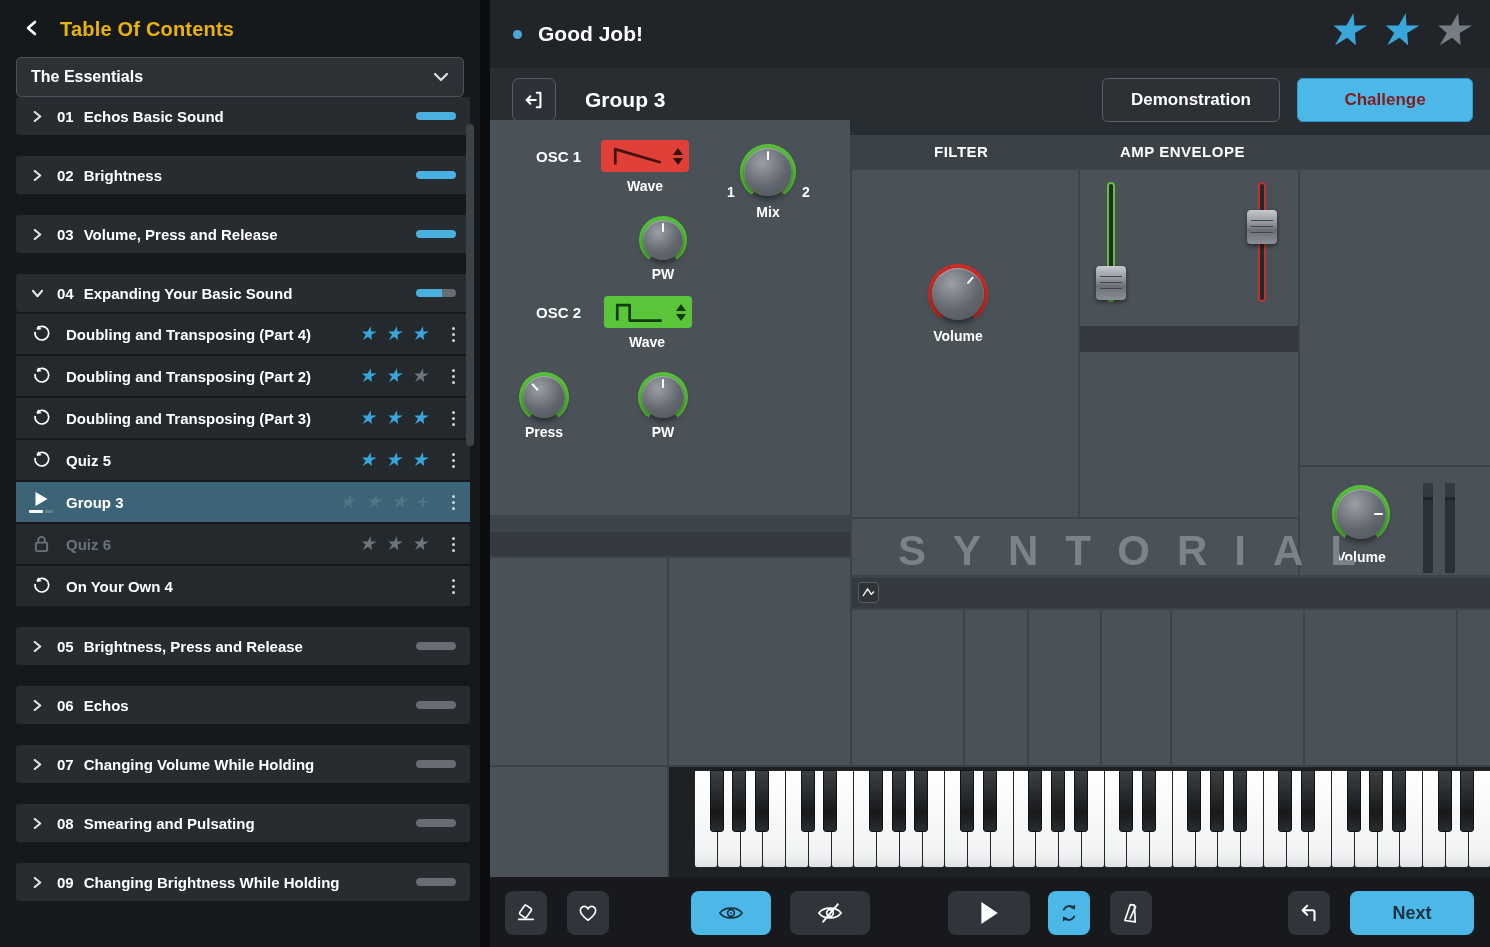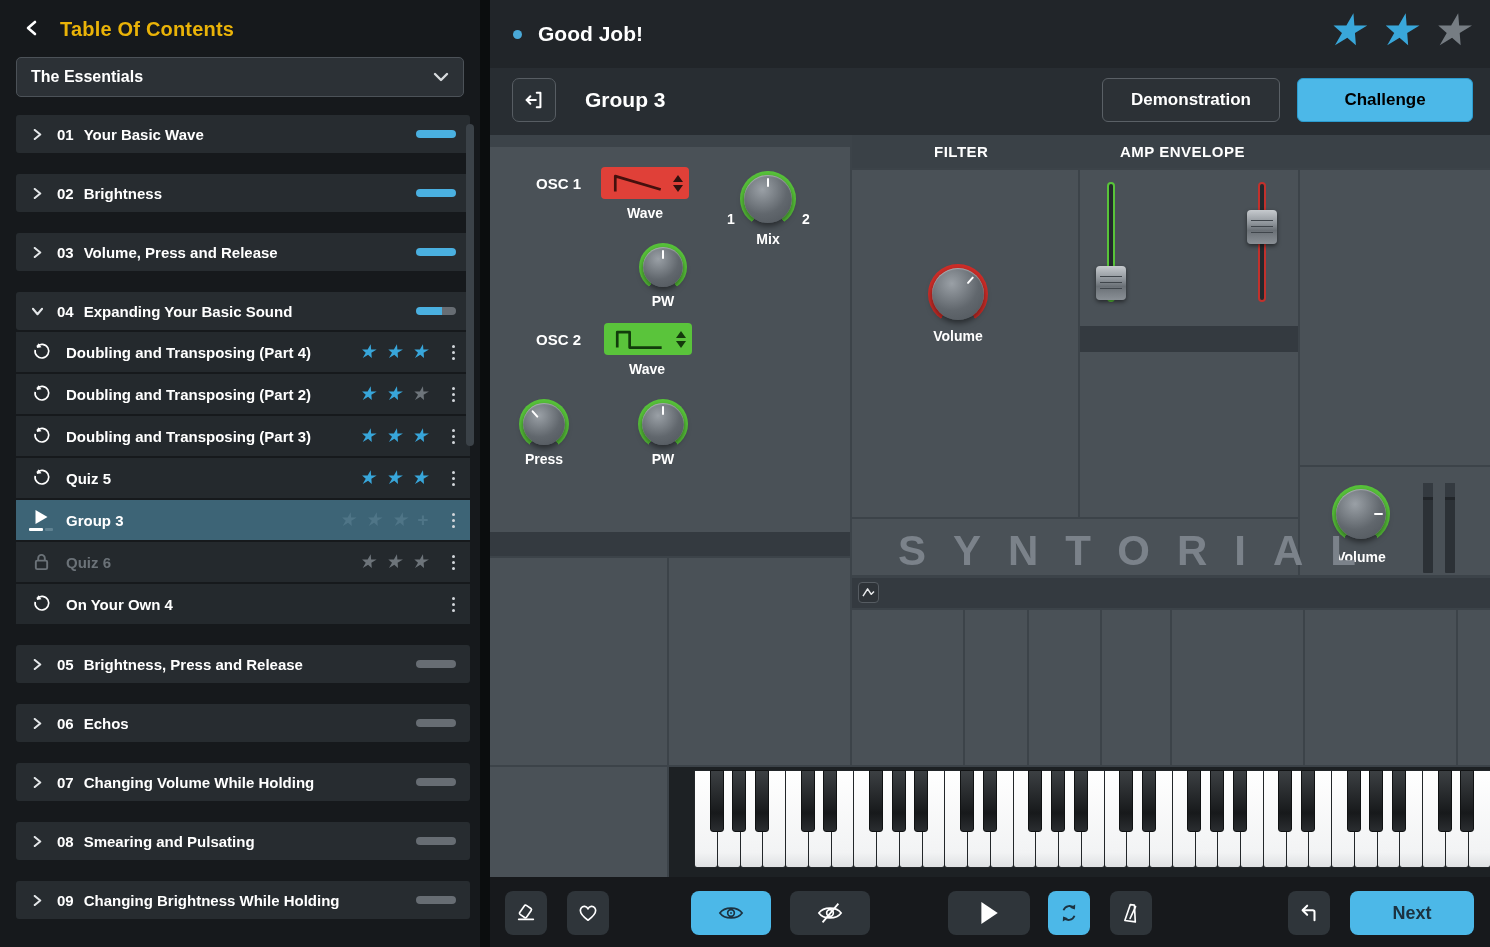--- a/index.html
+++ b/index.html
@@ -7,21 +7,21 @@
   #screen{position:relative;width:1490px;height:947px;overflow:hidden;background:#141719;}
 
   
   #sidebar{position:absolute;left:0;top:0;width:480px;height:947px;background:#16191c;}
   .sb-head{display:flex;align-items:center;gap:20px;padding:18px 0 12px 24px;}
   .sb-head .chev{width:16px;height:16px;}
   .sb-title{color:#eab308;font-size:20px;font-weight:bold;letter-spacing:.2px;}
   .dropdown{margin:4px 16px 0 16px;height:40px;background:#2c3136;border:1px solid #4c5258;border-radius:5px;
     display:flex;align-items:center;justify-content:space-between;padding:0 14px;}
   .dropdown span{color:#fff;font-size:16px;font-weight:bold;}
-  .sb-list{margin-top:18px;}
+  .sb-list{margin-top:0;}
   .sec-row{margin:0 10px 21px 16px;height:38px;background:#272c30;border-radius:3px;
     display:flex;align-items:center;padding:0 14px 0 16px;color:#fff;}
   .sec-row .chev{width:11px;height:11px;margin-right:14px;flex:0 0 auto;}
   .sec-num{font-weight:bold;font-size:15px;margin-right:10px;}
   .sec-title{font-weight:bold;font-size:15px;flex:1;white-space:nowrap;overflow:hidden;}
   .pill{width:40px;height:8px;border-radius:4px;background:#676d73;flex:0 0 auto;}
   .pill.done{background:#4ab0e0;}
   .pill.partial{background:linear-gradient(to right,#4ab0e0 0 64%,#676d73 64%);}
   .group-04{margin-bottom:21px;}
   .group-04 .sec-row{margin-bottom:2px;}
@@ -55,21 +55,21 @@
   .bigstar.blue::before{color:#39a7da;}
   .bigstar.gray::before{color:#767d83;}
 
   #subheader{position:absolute;left:0;top:68px;width:1000px;height:67px;background:#282d32;}
   .backbtn{position:absolute;left:22px;top:10px;width:44px;height:44px;background:#2c3237;border:1px solid #575d63;
     border-radius:7px;display:flex;align-items:center;justify-content:center;}
   #lesson-title{position:absolute;left:95px;top:20px;color:#fff;font-size:21px;font-weight:bold;}
   .hbtn{position:absolute;top:10px;height:44px;border-radius:6px;display:flex;align-items:center;justify-content:center;
     font-size:17px;font-weight:bold;}
   #demo-btn{left:612px;width:178px;background:#2c3136;border:1px solid #5a6066;color:#fff;}
-  #challenge-btn{left:807px;width:176px;background:#4cb8e8;border:1px solid #2b9cd0;color:#000000;}
+  #challenge-btn{left:807px;width:176px;background:#4cb8e8;border:1px solid #2b9cd0;color:#7f1d1d;}
 
   .panel{position:absolute;background:#4a5157;}
   .strip{position:absolute;background:#343a40;}
   .hdrstrip{position:absolute;background:#3a4147;color:#fff;font-weight:bold;font-size:15px;letter-spacing:.5px;}
   .hdrstrip span{position:absolute;top:8px;}
 
   
   .knob{position:relative;border-radius:50%;}
   .knob .ring{position:absolute;inset:0;border-radius:50%;}
   .knob .cap{position:absolute;inset:4px;border-radius:50%;
@@ -143,21 +143,21 @@
         </svg>
     </div>
 
     <div class="sb-list">
 
       <div class="sec-row">
         <svg class="chev" viewBox="0 0 12 12">
             <polyline points="3,1 9,6 3,11" fill="none" stroke="#e4e7e9" stroke-width="2.2" stroke-linecap="round" stroke-linejoin="round"></polyline>
           </svg>
         <span class="sec-num">01</span>
-        <span class="sec-title">Your Basic Wave</span>
+        <span class="sec-title">Echos Basic Sound</span>
         <span class="pill done"></span>
       </div>
 
       <div class="sec-row">
         <svg class="chev" viewBox="0 0 12 12">
             <polyline points="3,1 9,6 3,11" fill="none" stroke="#e4e7e9" stroke-width="2.2" stroke-linecap="round" stroke-linejoin="round"></polyline>
           </svg>
         <span class="sec-num">02</span>
         <span class="sec-title">Brightness</span>
         <span class="pill done"></span>
@@ -391,21 +391,21 @@
           <polyline points="15,4 19,4 19,20 15,20" fill="none" stroke="#fff" stroke-width="2.2" stroke-linecap="round" stroke-linejoin="round"></polyline>
           <line x1="14" y1="12" x2="4" y2="12" stroke="#fff" stroke-width="2.2" stroke-linecap="round"></line>
           <polyline points="8,8 4,12 8,16" fill="none" stroke="#fff" stroke-width="2.2" stroke-linecap="round" stroke-linejoin="round"></polyline>
         </svg>
       </div>
       <span id="lesson-title">Group 3</span>
       <div class="hbtn" id="demo-btn">Demonstration</div>
       <div class="hbtn" id="challenge-btn">Challenge</div>
     </div>
 
-    <div class="panel" style="left:0;top:147px;width:360px;height:395px;padding-left:40px;">
+    <div class="panel" style="left:0;top:120px;width:360px;height:395px;padding-left:40px;">
       <span class="klabel" style="position:absolute;left:46px;top:28px;font-size:15px;">OSC 1</span>
       <div class="wavesel red" style="left:111px;top:20px;">
         <svg viewBox="0 0 60 22">
             <path d="M8 19 V4 L52 17" fill="none" stroke="#45100d" stroke-width="2.6" stroke-linejoin="round"></path>
           </svg>
         <span class="steppers">
             <i class="tri-up"></i>
             <i class="tri-dn"></i>
           </span>
       </div>

